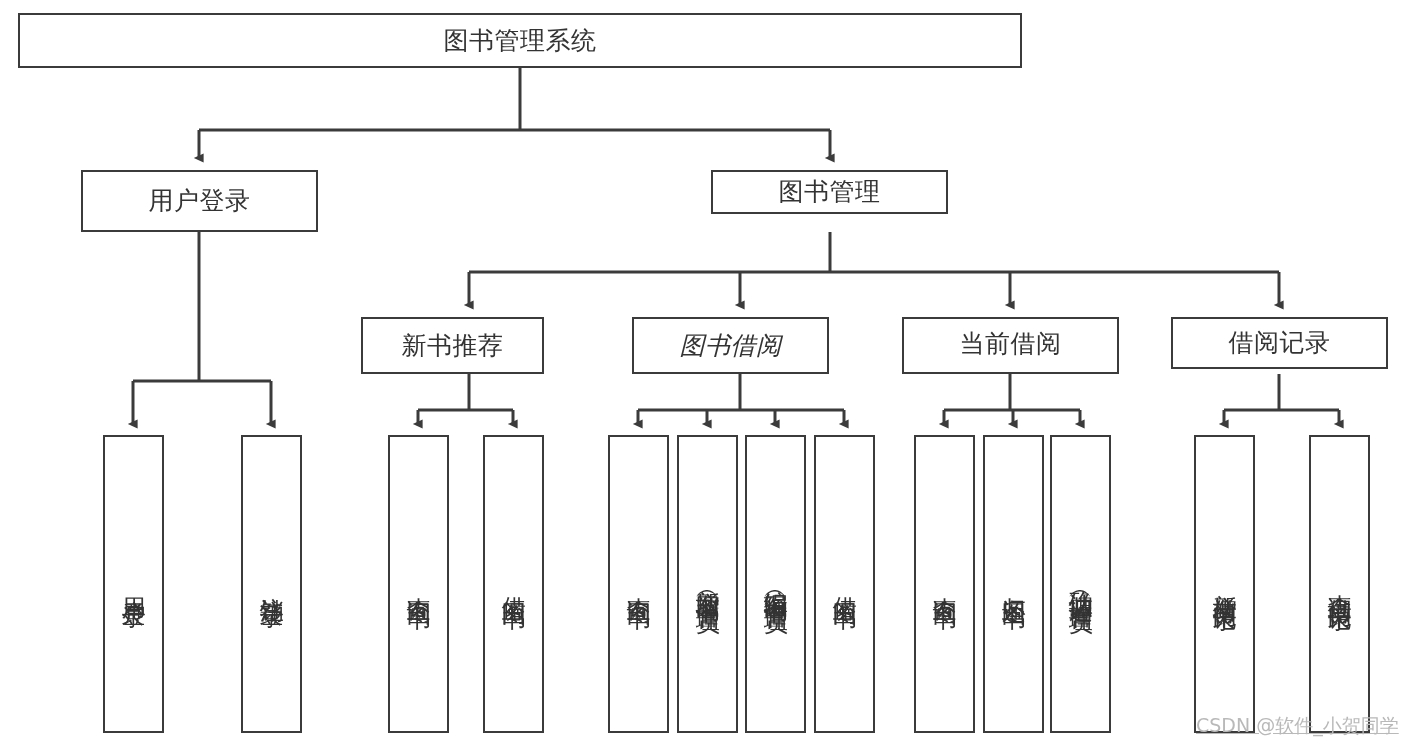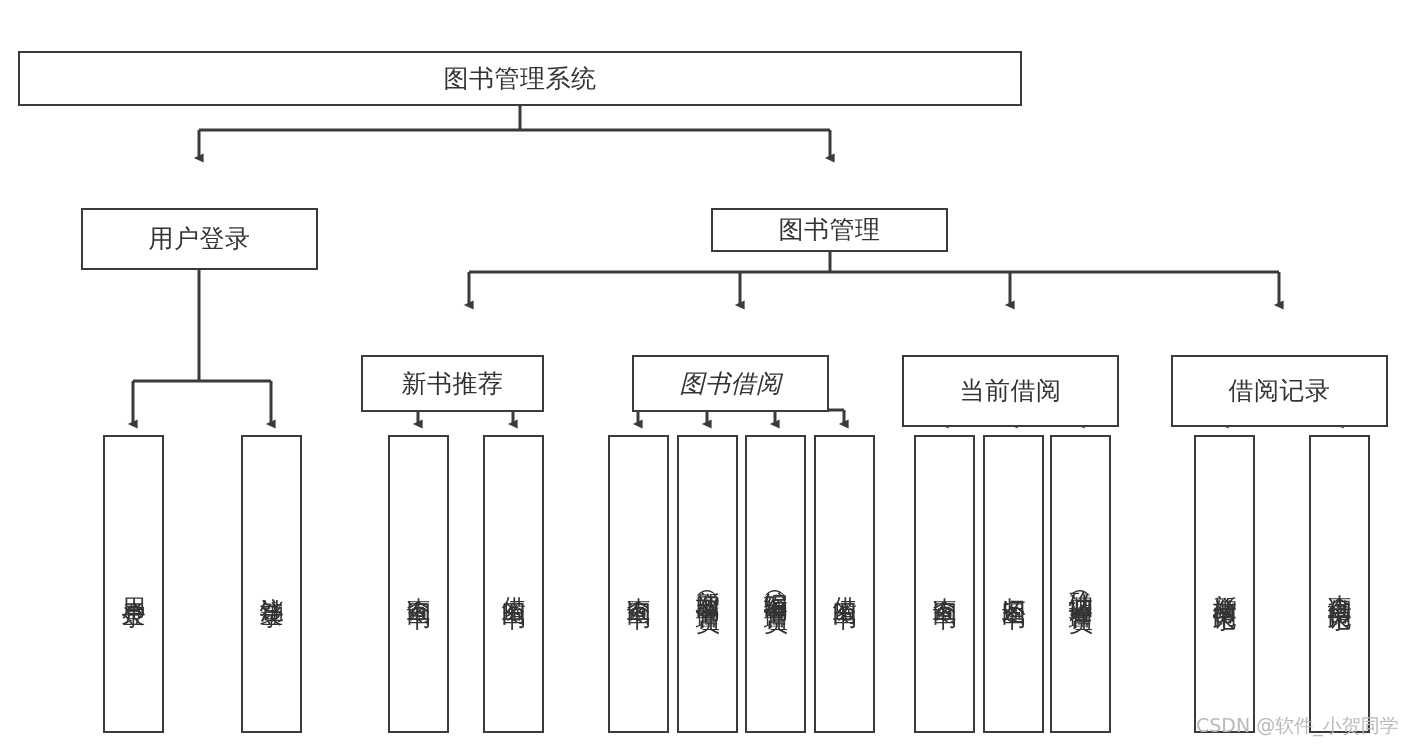--- a/index.html
+++ b/index.html
@@ -32,21 +32,20 @@
     background: #ffffff;
     display: flex;
     align-items: center;
     justify-content: center;
     color: #333333;
     line-height: 1.18;
   }
   .node.h {
     font-size: 25px;
     letter-spacing: 0.5px;
-    margin-top: 38px;
   }
   .node.v {
     font-size: 24px;
     writing-mode: vertical-rl;
     text-orientation: upright;
     letter-spacing: 3px;
     padding: 6px 0;
     text-align: center;
   }
   .node.v .lbl {
@@ -55,20 +54,21 @@
     display: block;
   }
   .watermark {
     position: absolute;
     left: 1196px;
     top: 713px;
     font-size: 19px;
     color: #b9b9b9;
     white-space: nowrap;
     font-family: "DejaVu Sans", "Liberation Sans", sans-serif;
+    text-decoration: underline;
   }
 </style>
 </head>
 <body>
 
 <div id="canvas">
 
   <svg id="wires" viewBox="0 0 1405 747" width="1405" height="747">
     <defs>
       <marker id="arrow" markerWidth="11" markerHeight="11" refX="5.2" refY="5" orient="auto" markerUnits="userSpaceOnUse">
@@ -129,24 +129,24 @@
   <div class="node h" style="left:711px; top:170px; width:237px; height:44px;">
     <span class="lbl">图书管理</span>
   </div>
 
   <div class="node h" style="left:361px; top:317px; width:183px; height:57px;">
     <span class="lbl">新书推荐</span>
   </div>
   <div class="node h" style="left:632px; top:317px; width:197px; height:57px;font-style:italic;">
     <span class="lbl">图书借阅</span>
   </div>
-  <div class="node h" style="left:902px; top:317px; width:217px; height:72px;">
+  <div class="node h" style="left:902px; top:317px; width:217px; height:57px;font-family:Liberation Mono, monospace;">
     <span class="lbl">当前借阅</span>
   </div>
-  <div class="node h" style="left:1171px; top:317px; width:217px; height:72px;font-family:Liberation Serif, serif;">
+  <div class="node h" style="left:1171px; top:317px; width:217px; height:52px;font-family:Liberation Serif, serif;">
     <span class="lbl">借阅记录</span>
   </div>
 
   <div class="node v" style="left:103px; top:435px; width:61px; height:298px;">
     <span class="lbl">用户登录</span>
   </div>
   <div class="node v" style="left:241px; top:435px; width:61px; height:298px;">
     <span class="lbl">注销登录</span>
   </div>
 

